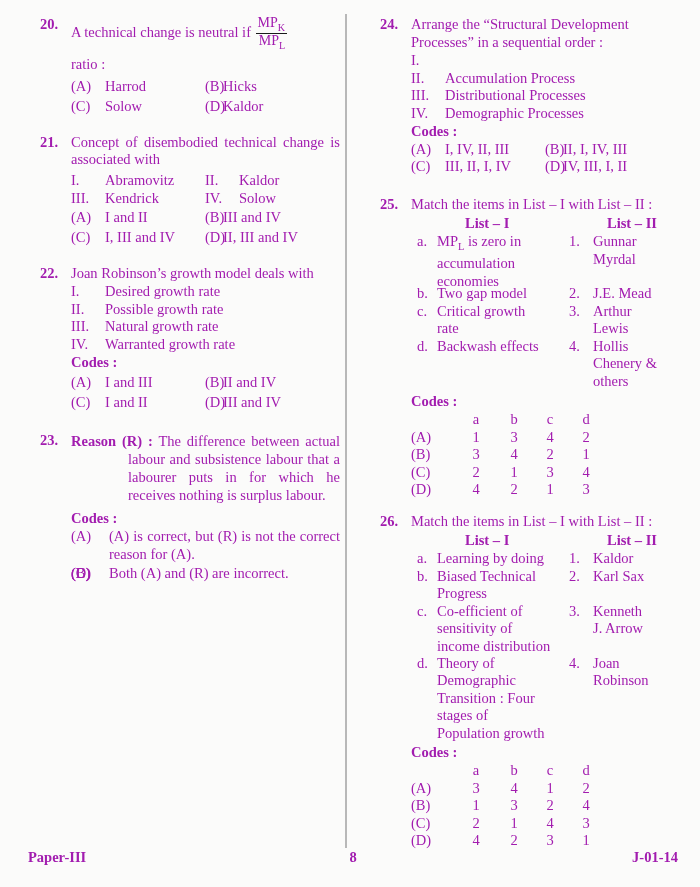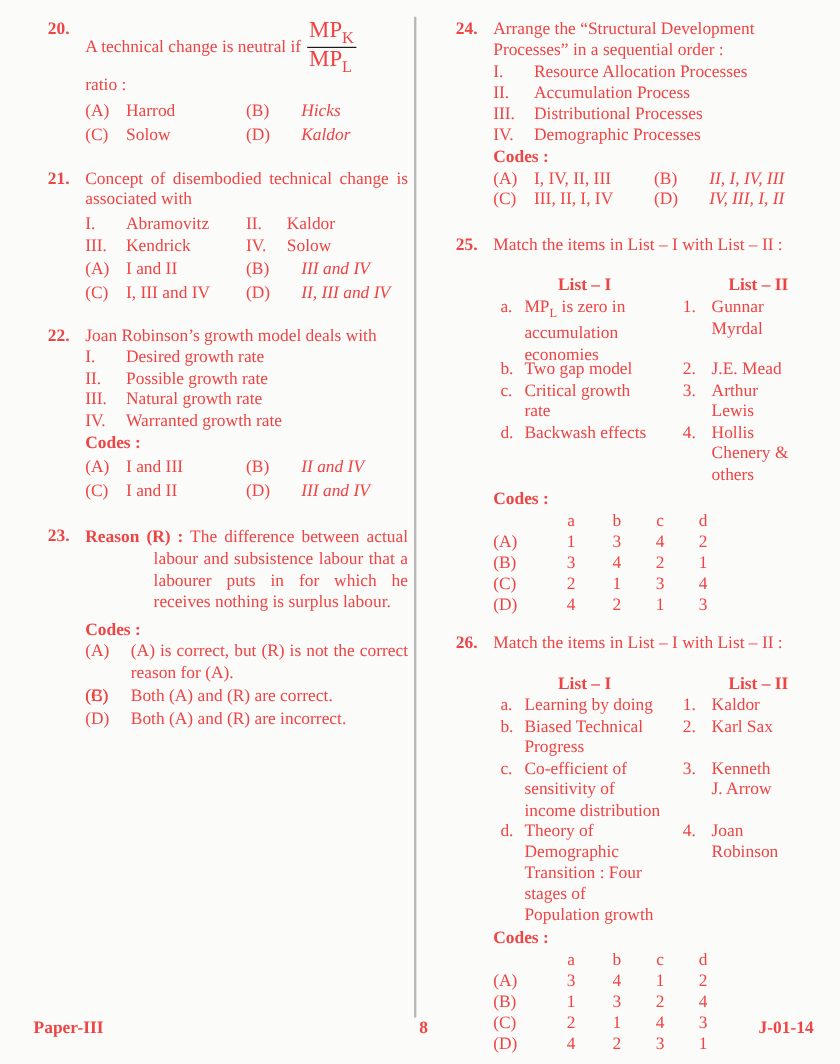--- a/index.html
+++ b/index.html
@@ -6,21 +6,21 @@
     margin: 0;
     padding: 0;
     background: #ffffff;
   }
   .page {
     position: relative;
     width: 700px;
     height: 887px;
     background: #fbfbfa;
     font-family: "Liberation Serif", "DejaVu Serif", serif;
-    color: #ef4444;
+    color: #a21caf;
     overflow: hidden;
     box-sizing: border-box;
   }
   .divider {
     position: absolute;
     left: 345px;
     top: 14px;
     width: 2px;
     height: 834px;
     background: #b8b8b8;
@@ -56,23 +56,23 @@
   .stem {
     text-align: justify;
     text-justify: inter-word;
   }
   .stem-nj { text-align: left; }
 
   
   .frac {
     display: inline-block;
     vertical-align: -0.62em;
-    text-align: left;
+    text-align: right;
     line-height: 1.05;
-    font-size: 19px;
+    font-size: 14px;
     margin: 0 1px;
   }
   .frac .num { display: block; padding: 0 2px; }
   .frac .den { display: block; border-top: 1.2px solid #1a1a1a; padding: 0 2px; }
   sub { font-size: 0.72em; }
 
   
   .rlist { margin-top: 1px; }
   .rrow {
     position: relative;
@@ -98,21 +98,21 @@
   
   .codes-label { font-weight: bold; margin-top: 1px; }
   .optrow {
     position: relative;
     height: 20px;
     line-height: 20px;
   }
   .opt-a-lbl { position: absolute; left: 0;   top: 0; width: 30px; }
   .opt-a-txt { position: absolute; left: 34px; top: 0; }
   .opt-b-lbl { position: absolute; left: 134px; top: 0; width: 30px; }
-  .opt-b-txt { position: absolute; left: 180px; top: 0; font-style: italic; }
+  .opt-b-txt { position: absolute; left: 152px; top: 0; }
 
   
   .optstack { position: relative; margin-top: 0px; }
   .optline {
     position: relative;
     padding-left: 38px;
     line-height: 18px;
     margin-bottom: 1px;
     text-align: justify;
   }
@@ -128,21 +128,21 @@
   }
   .ar .arlabel { font-weight: bold; }
   .ar-indent { margin-left: 57px; text-indent: -57px; }
 
   
   .listhdr {
     position: relative;
     height: 19px;
     line-height: 19px;
     font-weight: bold;
-    margin-top: 16px;
+    margin-top: 1px;
   }
   .listhdr .h1 { position: absolute; left: 54px;  top: 0; }
   .listhdr .h2 { position: absolute; left: 196px; top: 0; }
 
   .mrow { position: relative; line-height: 17.5px; }
   .m-l-mark { position: absolute; left: 6px;  top: 0; width: 16px; }
   .m-l-txt  { position: absolute; left: 26px; top: 0; width: 130px; }
   .m-r-mark { position: absolute; left: 158px; top: 0; width: 18px; }
   .m-r-txt  { position: absolute; left: 182px; top: 0; width: 120px; }
 
@@ -284,42 +284,40 @@
         <div class="optstack">
           <div class="optline">
             <span class="lbl">(A)</span>
             <span>(A) is correct, but (R) is not the correct reason for (A).</span>
           </div>
           <div class="optline">
             <span class="lbl">(B)</span>
           </div>
           <div class="optline">
             <span class="lbl">(C)</span>
-            <span>Both (A) and (R) are correct.</span>
           </div>
           <div class="optline">
             <span class="lbl">(D)</span>
             <span>Both (A) and (R) are incorrect.</span>
           </div>
         </div>
       </div>
     </div>
 
   </div>
 
   <div class="col col-right">
 
     <div class="q">
       <div class="qnum">24.</div>
       <div class="qbody">
         <div class="stem-nj">Arrange the “Structural Development Processes” in a sequential order :</div>
         <div class="rlist">
           <div class="rrow">
             <span class="rmark">I.</span>
-            <span class="rtext">Resource Allocation Processes</span>
           </div>
           <div class="rrow">
             <span class="rmark">II.</span>
             <span class="rtext">Accumulation Process</span>
           </div>
           <div class="rrow">
             <span class="rmark">III.</span>
             <span class="rtext">Distributional Processes</span>
           </div>
           <div class="rrow">

